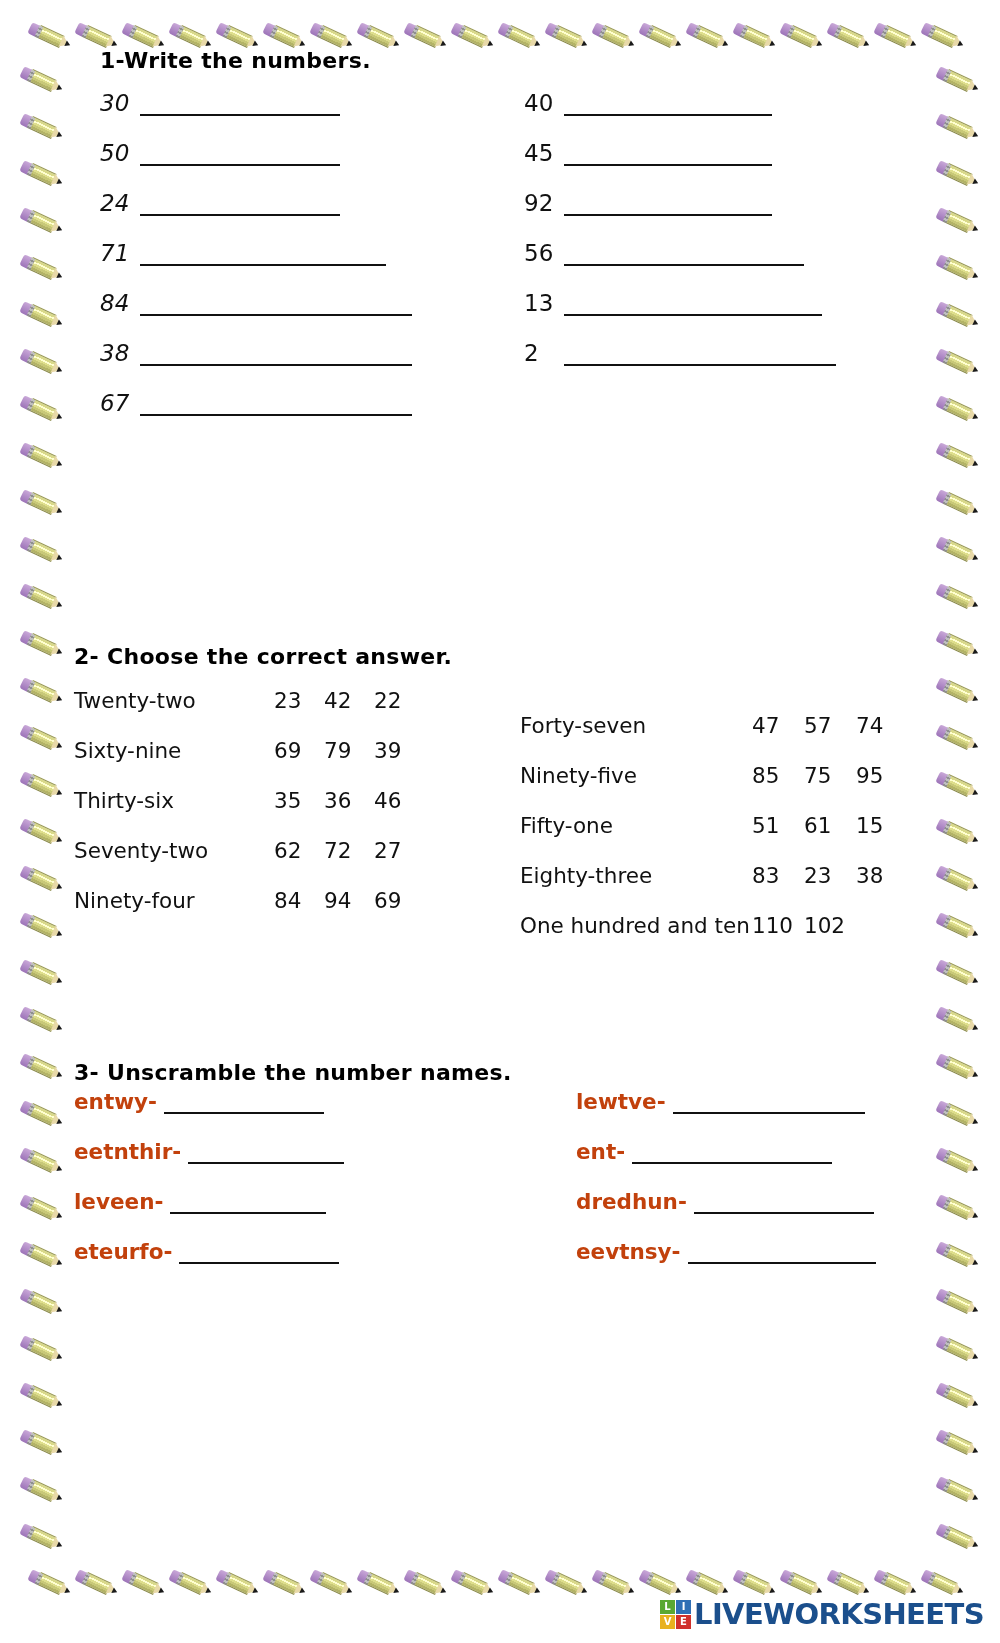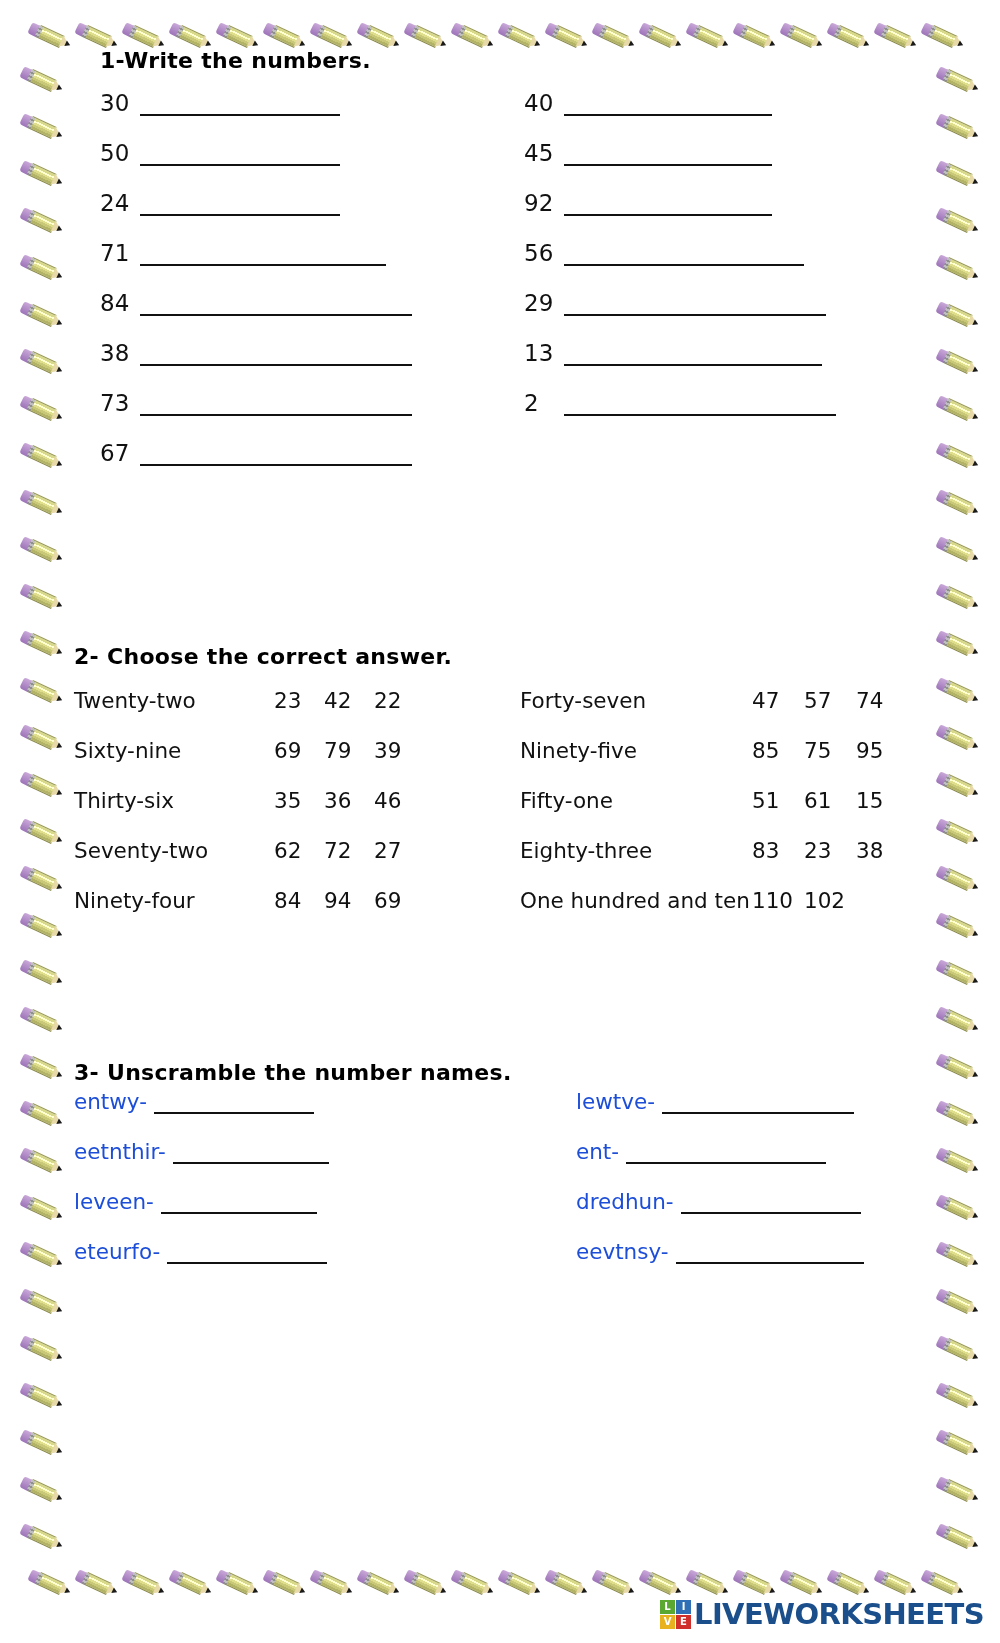--- a/index.html
+++ b/index.html
@@ -105,21 +105,21 @@
     top: 42px; left: 0;
     width: 860px;
     display: flex;
   }
   .s1-col { width: 430px; }
   .s1-row {
     height: 50px;
     display: flex;
     align-items: flex-start;
   }
-  .s1-col.left .s1-row { padding-left: 38px; }
+  .s1-col.left .s1-row { padding-left: 38px; font-style: italic; }
   .s1-col.right .s1-row { padding-left: 32px; }
   .s1-num {
     font-size: 23px;
     color: #111;
     font-family: "DejaVu Sans", sans-serif;
     line-height: 26px;
     min-width: 34px;
   }
   .s1-line {
     border-bottom: 2.5px solid #111;
@@ -138,21 +138,21 @@
   }
   .s2-col { width: 430px; }
   .s2-row {
     height: 50px;
     display: flex;
     align-items: baseline;
     font-size: 21.5px;
     color: #111;
   }
   .s2-col.left .s2-row { padding-left: 12px; }
-  .s2-col.right .s2-row { padding-left: 28px; }
+  .s2-col.right .s2-row { padding-left: 28px; align-items: flex-end; }
   .s2-word { width: 200px; white-space: nowrap; }
   .s2-col.right .s2-word { width: 232px; }
   .s2-opts { display: flex; }
   .s2-opt {
     width: 50px;
     text-align: left;
     white-space: nowrap;
   }
   .s2-col.right .s2-opt { width: 52px; }
 
@@ -168,23 +168,24 @@
   .s3-col { width: 430px; }
   .s3-row {
     height: 50px;
     display: flex;
     align-items: flex-start;
   }
   .s3-col.left .s3-row { padding-left: 12px; }
   .s3-col.right .s3-row { padding-left: 84px; }
   .s3-word {
     font-size: 21.5px;
-    color: #1d4ed8;
+    color: #c2410c;
     line-height: 25px;
     white-space: nowrap;
+    font-weight: bold;
   }
   .s3-line {
     border-bottom: 2.5px solid #111;
     height: 23px;
     margin-left: 7px;
   }
 
   
   .footer-logo {
     position: absolute;
@@ -985,48 +986,40 @@
             </div>
             <div class="s1-row">
               <span class="s1-num">84</span>
               <span class="s1-line" style="width: 272px;"></span>
             </div>
             <div class="s1-row">
               <span class="s1-num">38</span>
               <span class="s1-line" style="width: 272px;"></span>
             </div>
             <div class="s1-row">
-              <span class="s1-num">73</span>
-              <span class="s1-line" style="width: 272px;"></span>
-            </div>
-            <div class="s1-row">
               <span class="s1-num">67</span>
               <span class="s1-line" style="width: 272px;"></span>
             </div>
           </div>
         <div class="s1-col right" id="s1-right">
             <div class="s1-row">
               <span class="s1-num">40</span>
               <span class="s1-line" style="width: 208px;"></span>
             </div>
             <div class="s1-row">
               <span class="s1-num">45</span>
               <span class="s1-line" style="width: 208px;"></span>
             </div>
             <div class="s1-row">
               <span class="s1-num">92</span>
               <span class="s1-line" style="width: 208px;"></span>
             </div>
             <div class="s1-row">
               <span class="s1-num">56</span>
               <span class="s1-line" style="width: 240px;"></span>
-            </div>
-            <div class="s1-row">
-              <span class="s1-num">29</span>
-              <span class="s1-line" style="width: 262px;"></span>
             </div>
             <div class="s1-row">
               <span class="s1-num">13</span>
               <span class="s1-line" style="width: 258px;"></span>
             </div>
             <div class="s1-row">
               <span class="s1-num">2</span>
               <span class="s1-line" style="width: 272px;"></span>
             </div>
           </div>

